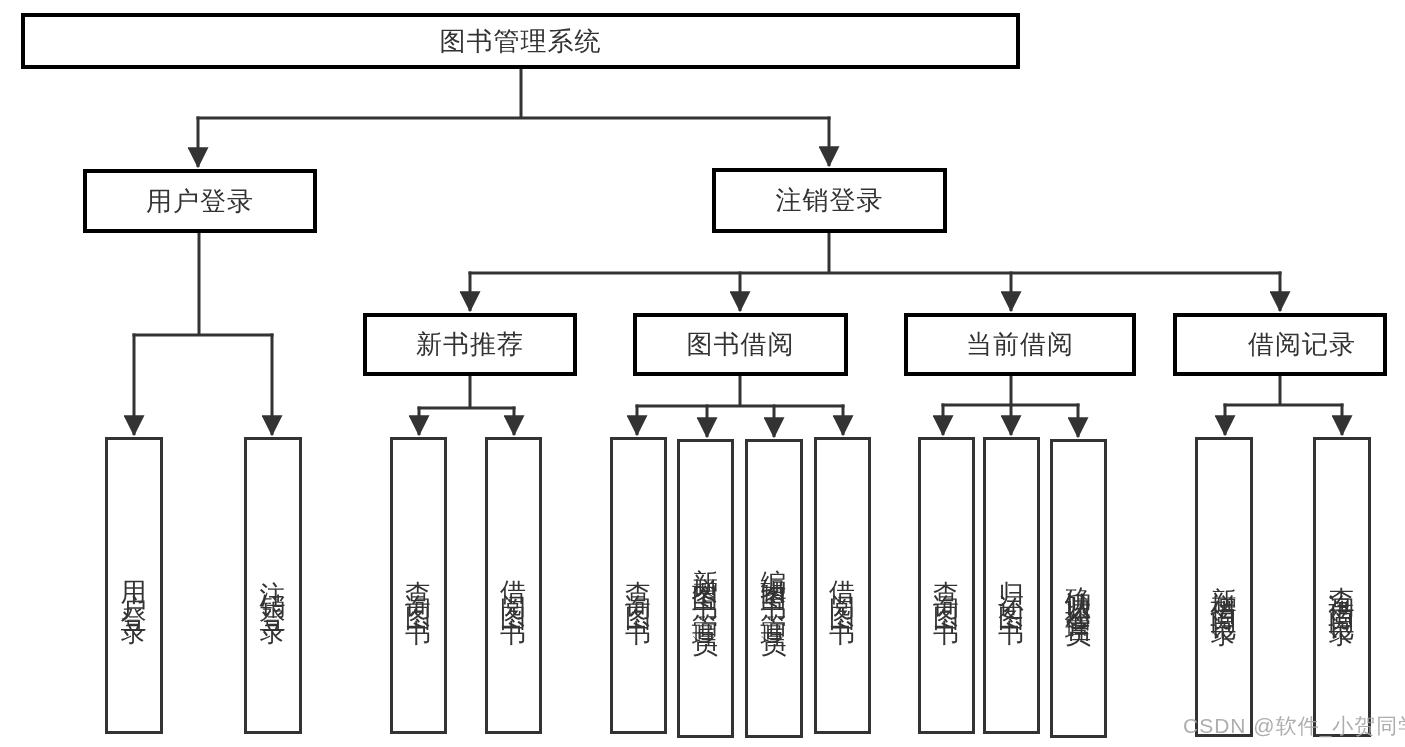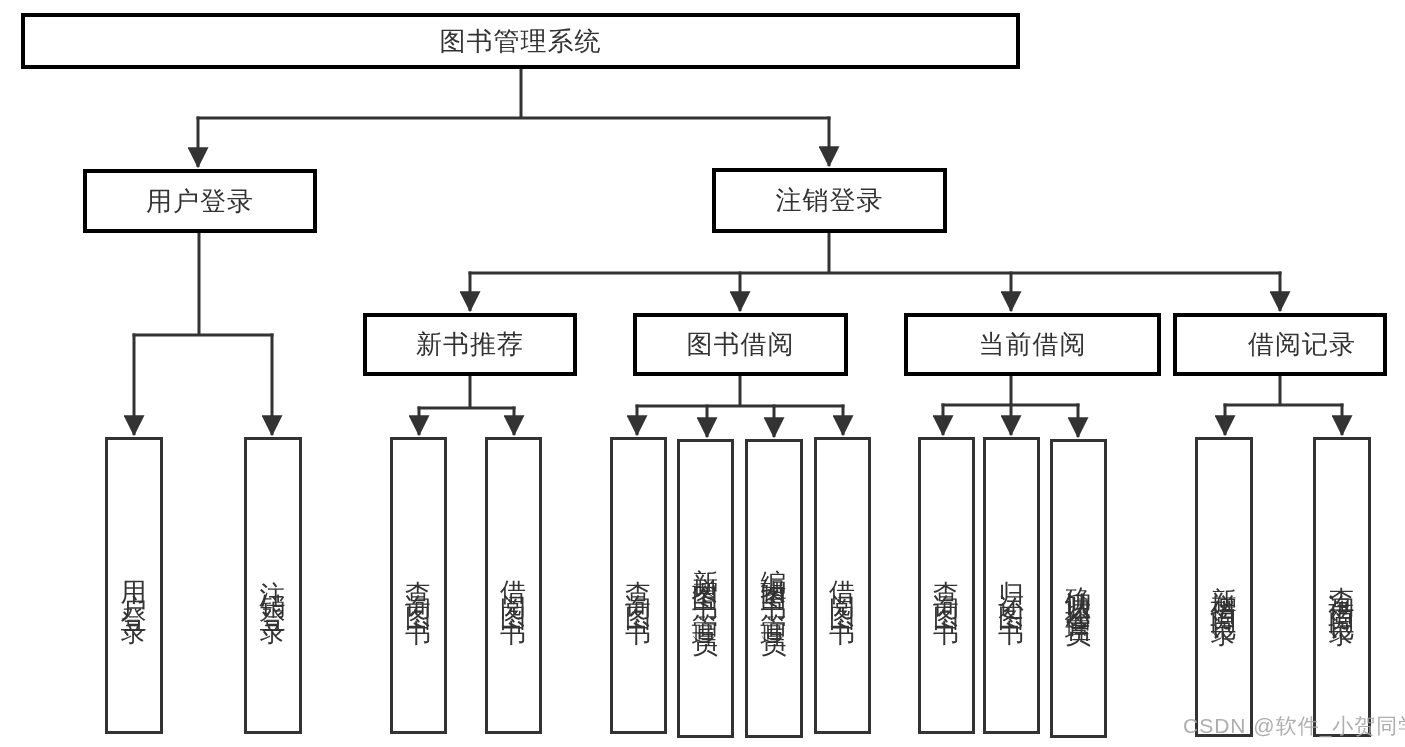--- a/index.html
+++ b/index.html
@@ -61,21 +61,21 @@
   .ls6 { letter-spacing: 7px;  }
   .ls8 { letter-spacing: 9px;  }
   .ls9 { letter-spacing: 5px;  }
 
   
   #node-root            { left: 21px;   top: 13px;  width: 999px; height: 56px; }
   #node-user-login      { left: 83px;   top: 169px; width: 234px; height: 64px; }
   #node-book-management { left: 712px;  top: 168px; width: 235px; height: 65px; }
   #node-new-book        { left: 363px;  top: 313px; width: 214px; height: 63px; }
   #node-book-borrow     { left: 633px;  top: 313px; width: 215px; height: 63px; }
-  #node-current-borrow  { left: 904px;  top: 313px; width: 257px; height: 63px; }
+  #node-current-borrow  { left: 904px;  top: 313px; width: 232px; height: 63px; }
   #node-borrow-records  { left: 1173px; top: 313px; width: 214px; height: 63px; padding-left: 44px; }
 
   #leaf-ul-0 { left: 105px;  top: 437px; width: 58px; height: 297px; }
   #leaf-ul-1 { left: 244px;  top: 437px; width: 58px; height: 297px; }
   #leaf-nb-0 { left: 390px;  top: 437px; width: 57px; height: 297px; }
   #leaf-nb-1 { left: 485px;  top: 437px; width: 57px; height: 297px; }
   #leaf-bb-0 { left: 610px;  top: 437px; width: 57px; height: 297px; }
   #leaf-bb-1 { left: 677px;  top: 439px; width: 57px; height: 299px; }
   #leaf-bb-2 { left: 745px;  top: 439px; width: 58px; height: 299px; }
   #leaf-bb-3 { left: 814px;  top: 437px; width: 57px; height: 297px; }

